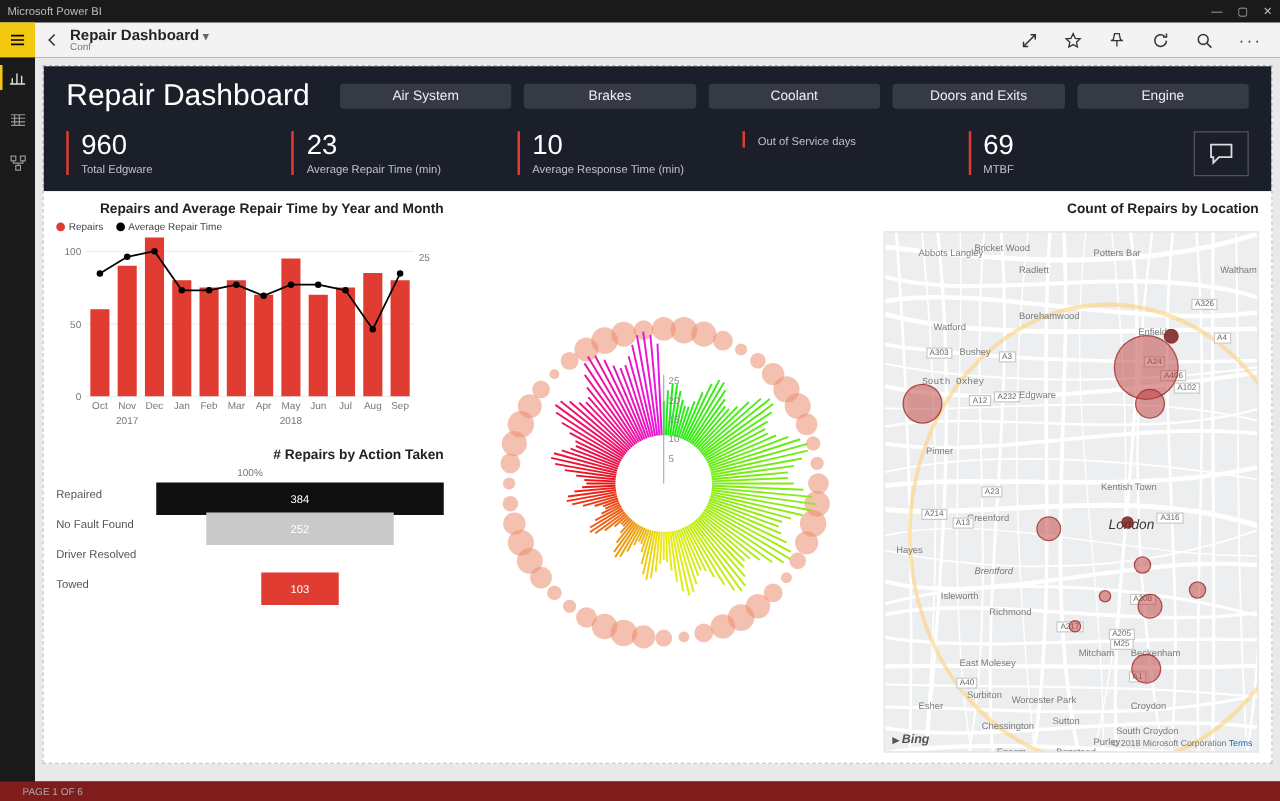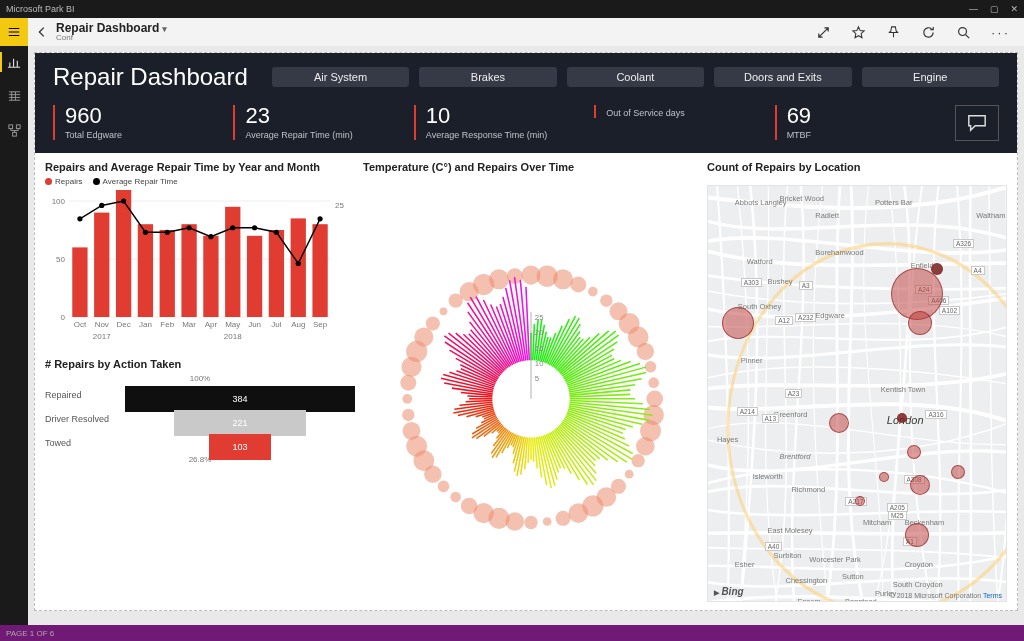--- a/index.html
+++ b/index.html
@@ -26,37 +26,37 @@
 .body { display: flex; height: calc(100% - 18px - 28px - 16px); }
 .rail { width: 28px; background: #1a1a1a; display: flex; flex-direction: column; align-items: center; padding-top: 6px; gap: 14px; }
 .rail-item { width: 20px; height: 20px; display: flex; align-items: center; justify-content: center; position: relative; }
 .rail-item.active::before { content: ""; position: absolute; left: -4px; top: 0; bottom: 0; width: 2px; background: #f2c811; }
 .rail-item svg { stroke: #ccc; fill: none; }
 
 
 .canvas-wrap { flex: 1; background: #e9e9e9; padding: 6px 6px 0 6px; overflow: hidden; position: relative; }
 .canvas { width: 100%; height: calc(100% - 14px); background: #fff; border: 1px dashed #bbb; display: flex; flex-direction: column; }
 .scrollx { height: 10px; }
-.footer { height: 16px; background: #701a75; color: #aaa; font-size: 8px; display: flex; align-items: center; padding-left: 6px; }
+.footer { height: 16px; background: #7f1d1d; color: #aaa; font-size: 8px; display: flex; align-items: center; padding-left: 18px; }
 
 
 .header-band { background: #1b1f29; color: #fff; padding: 10px 18px 12px 18px; }
 .hb-top { display: flex; align-items: center; gap: 10px; }
 .hb-title { font-size: 24px; font-weight: 400; margin-right: 14px; white-space: nowrap; }
 .pill { flex: 1; background: #353a46; border-radius: 3px; font-size: 11px; color: #eee; text-align: center; padding: 4px 0; cursor: pointer; }
 .hb-kpis { display: flex; gap: 20px; margin-top: 14px; align-items: flex-start; }
 .kpi { border-left: 2px solid #e03c31; padding-left: 10px; flex: 1; }
 .kpi-val { font-size: 22px; font-weight: 400; line-height: 1; }
 .kpi-lab { font-size: 9px; color: #bfc2c9; margin-top: 3px; }
 .chat-icon { width: 44px; height: 36px; border: 1px solid #555; display: flex; align-items: center; justify-content: center; }
 
 
 .content { flex: 1; background: #fff; display: grid; grid-template-columns: 310px 1fr 300px; gap: 8px; padding: 8px 10px; overflow: hidden; }
 .col { display: flex; flex-direction: column; gap: 8px; }
-.card-title { font-size: 11px; font-weight: 600; color: #222; margin-bottom: 4px; }
+.card-title { font-size: 11px; font-weight: 600; color: #222; margin-bottom: 4px; text-align: right; }
 .legend { font-size: 8px; color: #444; display: flex; align-items: center; gap: 10px; margin-bottom: 4px; }
 .dot { width: 7px; height: 7px; border-radius: 50%; display: inline-block; margin-right: 3px; vertical-align: middle; }
 .dot.red { background: #e03c31; }
 .dot.black { background: #000; }
 
 
 .combo { height: 160px; position: relative; }
 .combo svg { width: 100%; height: 100%; }
 .axis-lab { font-size: 8px; fill: #777; }
 
@@ -81,21 +81,21 @@
 .map .bubble { position: absolute; border-radius: 50%; background: rgba(190, 60, 55, 0.55); border: 1px solid rgba(150, 40, 40, 0.7); transform: translate(-50%, -50%); }
 .map-credit { position: absolute; bottom: 2px; right: 4px; font-size: 7px; color: #777; }
 .map-credit a { color: #1464c0; }
 .bing { position: absolute; bottom: 4px; left: 6px; font-size: 10px; color: #555; font-style: italic; font-weight: 600; }
 .bing::before { content: "▶"; font-size: 7px; margin-right: 2px; font-style: normal; }
 </style>
 </head>
 <body>
 
 <div class="titlebar">
-  <span>Microsoft Park BI</span>
+  <span>Microsoft Power BI</span>
   <div class="winctl">
     <span>―</span>
     <span>▢</span>
     <span>✕</span>
   </div>
 </div>
 
 <div class="toolbar">
   <div class="hamburger">
     <svg viewBox="0 0 16 16">
@@ -268,38 +268,39 @@
             <div class="card-title"># Repairs by Action Taken</div>
             <div class="pct-lab">100%</div>
             <div id="funnel-body" class="funnel">
                 <div class="funnel-row">
          <div class="funnel-lab">Repaired</div>
          <div class="funnel-bars">
                     <div class="funnel-bar" style="width:100%;background:#0f0f0f;">384</div>
                   </div>
        </div>
                 <div class="funnel-row">
+         <div class="funnel-lab">No Fault Found</div>
+         <div class="funnel-bars">
+                    <div class="funnel-bar" style="width:65.625%;background:#c9c9c9;color:#fff;">252</div>
+                  </div>
+       </div>
+                <div class="funnel-row">
          <div class="funnel-lab">Driver Resolved</div>
-         <div class="funnel-bars">
-                    <div class="funnel-bar" style="width:57.552083333333336%;background:#c9c9c9;color:#fff;">221</div>
-                  </div>
        </div>
                 <div class="funnel-row">
          <div class="funnel-lab">Towed</div>
          <div class="funnel-bars">
                     <div class="funnel-bar" style="width:26.822916666666668%;background:#e03c31;">103</div>
                   </div>
        </div>
               </div>
-            <div class="pct-lab">26.8%</div>
           </div>
         </div>
 
         <div class="col">
-          <div class="card-title">Temperature (C°) and Repairs Over Time</div>
           <div class="radial">
             <svg id="radial-svg" viewBox="0 0 300 300">
                 <circle cx="150" cy="27" r="9.890296893655275" fill="rgba(235,140,110,0.55)"></circle>
                 <circle cx="166.70735260416663" cy="28.09505774415227" r="10.982464906228381" fill="rgba(235,140,110,0.55)"></circle>
                 <circle cx="183.12883777312265" cy="31.361494234999256" r="10.36508198777977" fill="rgba(235,140,110,0.55)"></circle>
                 <circle cx="198.9834793427315" cy="36.7434198385553" r="8.189305008727697" fill="rgba(235,140,110,0.55)"></circle>
                 <circle cx="214" cy="44.148748315591845" r="4.987840056419071" fill="rgba(235,140,110,0.55)"></circle>
                 <circle cx="227.92146291311624" cy="53.4507724427219" r="6.455482593827339" fill="rgba(235,140,110,0.55)"></circle>
                 <circle cx="240.50966799187808" cy="64.49033200812192" r="9.297617467155497" fill="rgba(235,140,110,0.55)"></circle>
                 <circle cx="251.54922755727813" cy="77.07853708688377" r="10.842710823655679" fill="rgba(235,140,110,0.55)"></circle>
@@ -547,21 +548,21 @@
             </div>
           <div class="place " style="left:9%;top:3%;">Abbots Langley</div>
               <div class="place " style="left:24%;top:2%;">Bricket Wood</div>
               <div class="place " style="left:36%;top:6%;">Radlett</div>
               <div class="place " style="left:56%;top:3%;">Potters Bar</div>
               <div class="place " style="left:90%;top:6%;">Waltham</div>
               <div class="place " style="left:13%;top:17%;">Watford</div>
               <div class="place " style="left:36%;top:15%;">Borehamwood</div>
               <div class="place " style="left:68%;top:18%;">Enfield</div>
               <div class="place " style="left:20%;top:22%;">Bushey</div>
-              <div class="place " style="left:10%;top:28%;">South Oxhey</div>
+              <div class="place " style="left:10%;top:28%;font-family:Liberation Mono, monospace;">South Oxhey</div>
               <div class="place " style="left:36%;top:30%;">Edgware</div>
               <div class="place " style="left:11%;top:41%;">Pinner</div>
               <div class="place " style="left:22%;top:54%;">Greenford</div>
               <div class="place " style="left:3%;top:60%;">Hayes</div>
               <div class="place " style="left:58%;top:48%;">Kentish Town</div>
               <div class="place city" style="left:60%;top:55%;font-style:italic;">London</div>
               <div class="place " style="left:24%;top:64%;font-style:italic;">Brentford</div>
               <div class="place " style="left:15%;top:69%;">Isleworth</div>
               <div class="place " style="left:28%;top:72%;">Richmond</div>
               <div class="place " style="left:52%;top:80%;">Mitcham</div>

